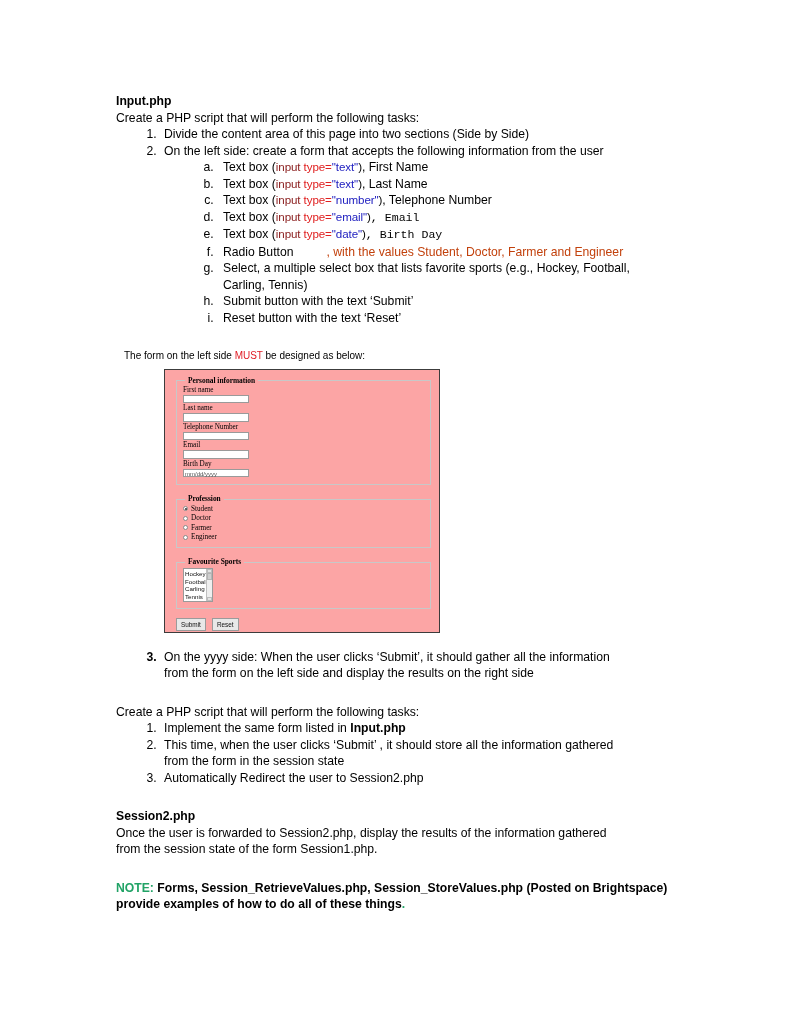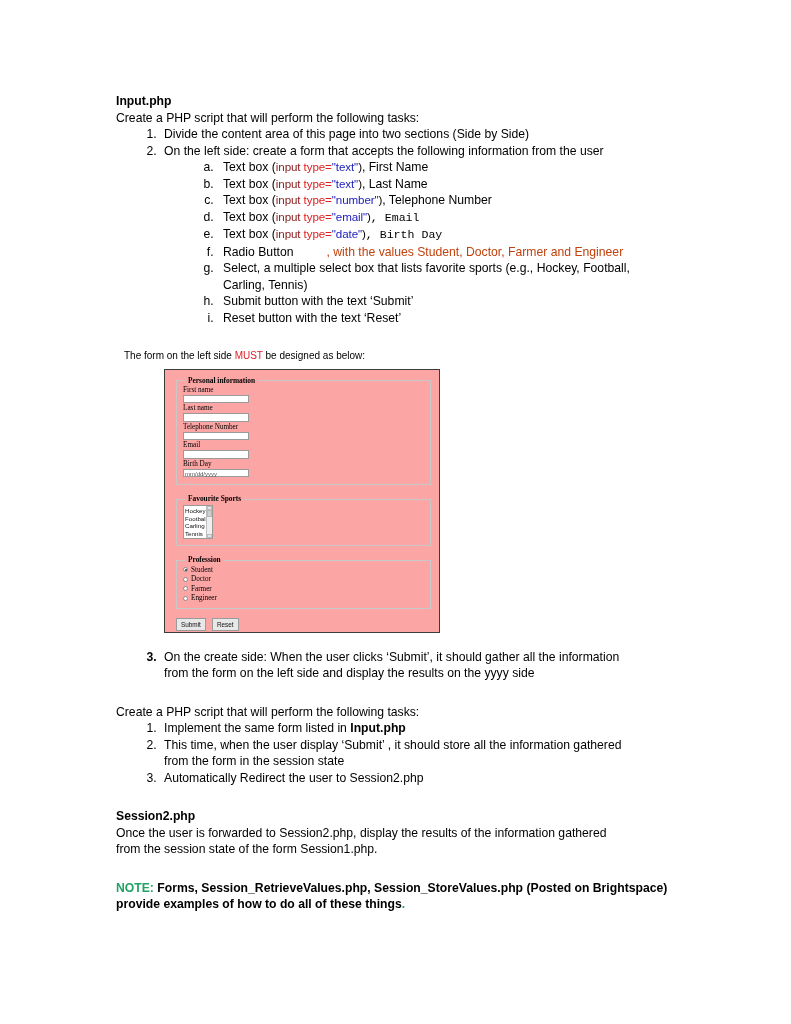--- a/index.html
+++ b/index.html
@@ -297,86 +297,86 @@
       <div class="fld-box"></div>
 
       <div class="fld-label">Telephone Number</div>
       <div class="fld-box"></div>
 
       <div class="fld-label">Email</div>
       <div class="fld-box"></div>
 
       <div class="fld-label">Birth Day</div>
       <div class="fld-box date">mm/dd/yyyy</div>
+    </fieldset>
+
+    <fieldset class="fs" style="margin-top:10px;">
+      <legend>Profession</legend>
+
+      <div class="radio-row">
+        <span class="radio on"></span>
+        <span>Student</span>
+      </div>
+      <div class="radio-row">
+        <span class="radio"></span>
+        <span>Doctor</span>
+      </div>
+      <div class="radio-row">
+        <span class="radio"></span>
+        <span>Farmer</span>
+      </div>
+      <div class="radio-row">
+        <span class="radio"></span>
+        <span>Engineer</span>
+      </div>
     </fieldset>
 
     <fieldset class="fs" style="margin-top:10px;">
       <legend>Favourite Sports</legend>
 
       <div class="listbox">
         <div class="opts">
           <div>Hockey</div>
           <div>Football</div>
           <div>Carling</div>
           <div>Tennis</div>
         </div>
         <div class="sbar">
           <div class="arrow-up"></div>
           <div class="thumb"></div>
           <div class="arrow-dn"></div>
         </div>
       </div>
     </fieldset>
 
-    <fieldset class="fs" style="margin-top:10px;">
-      <legend>Profession</legend>
-
-      <div class="radio-row">
-        <span class="radio on"></span>
-        <span>Student</span>
-      </div>
-      <div class="radio-row">
-        <span class="radio"></span>
-        <span>Doctor</span>
-      </div>
-      <div class="radio-row">
-        <span class="radio"></span>
-        <span>Farmer</span>
-      </div>
-      <div class="radio-row">
-        <span class="radio"></span>
-        <span>Engineer</span>
-      </div>
-    </fieldset>
-
     <div class="btn-row">
       <div class="ui-btn">Submit</div>
       <div class="ui-btn">Reset</div>
     </div>
   </div>
 
   <div class="spacer-md"></div>
 
   <ol class="lvl1" start="3">
     <li class="bold-marker">
-      <span class="litext">On the create side: When the user clicks ‘Submit’, it should gather all the information</span><br>
-      <span class="litext">from the form on the left side and display the results on the yyyy side</span>
+      <span class="litext">On the yyyy side: When the user clicks ‘Submit’, it should gather all the information</span><br>
+      <span class="litext">from the form on the left side and display the results on the right side</span>
     </li>
   </ol>
 
   <div class="spacer-lg"></div>
 
   <div class="para">Create a PHP script that will perform the following tasks:</div>
 
   <ol class="lvl1">
     <li>
       <span>Implement the same form listed in </span><span class="b">Input.php</span>
     </li>
     <li>
-      <span>This time, when the user display ‘Submit’ , it should store all the information gathered</span><br>
+      <span>This time, when the user clicks ‘Submit’ , it should store all the information gathered</span><br>
       <span>from the form in the session state</span>
     </li>
     <li>
       <span>Automatically Redirect the user to Session2.php</span>
     </li>
   </ol>
 
   <div class="spacer-lg"></div>
 
   <div class="section-title">Session2.php</div>

